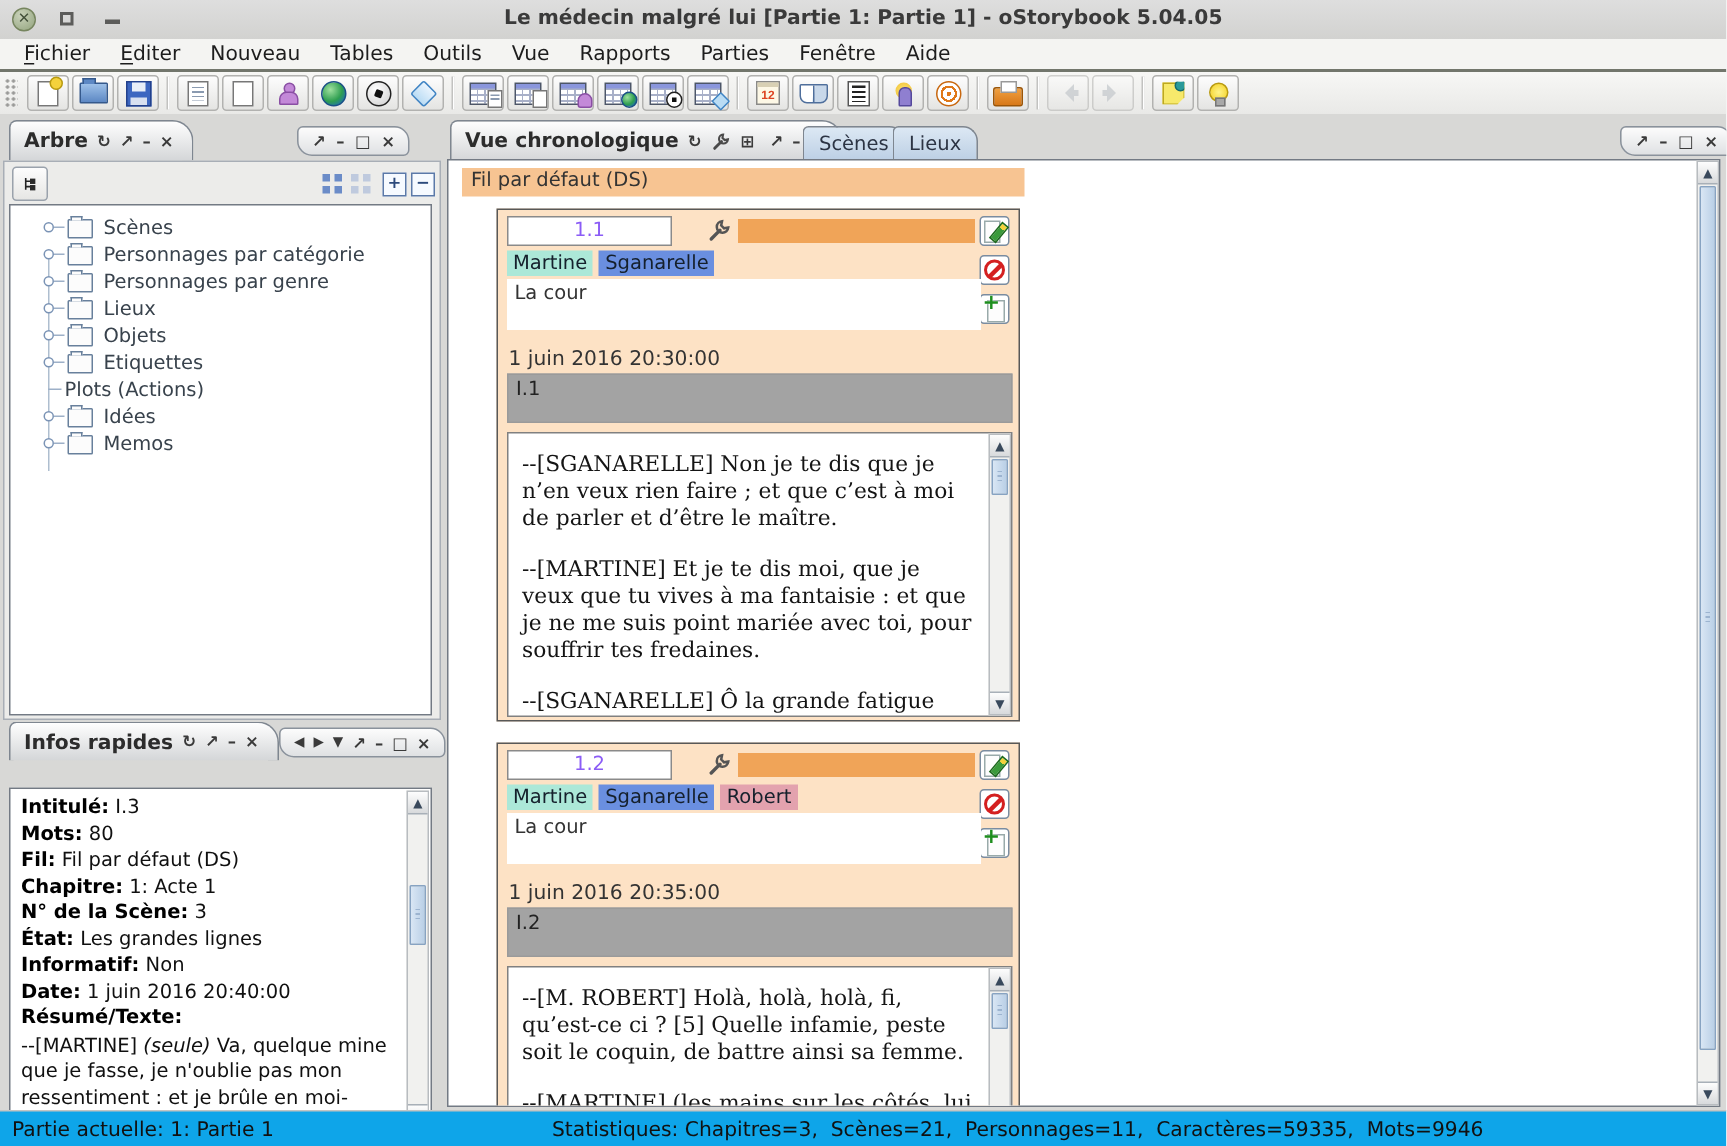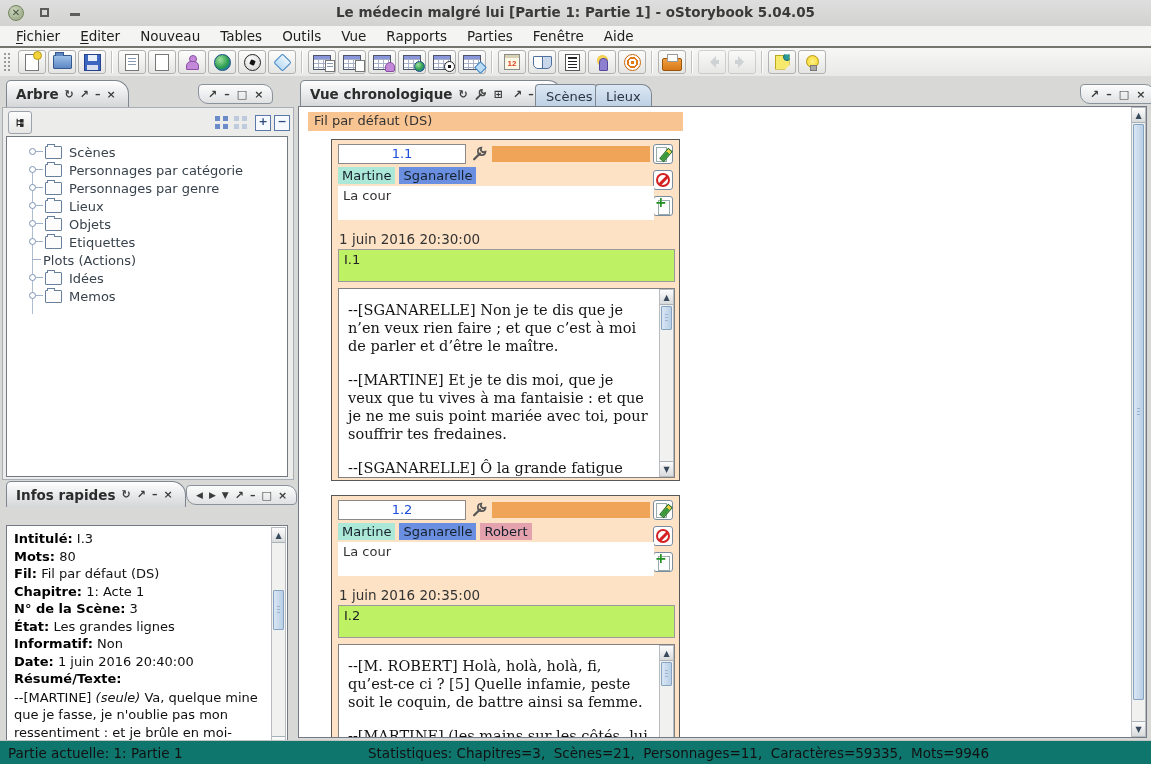--- a/index.html
+++ b/index.html
@@ -108,41 +108,41 @@
   .qi-sum{margin-top:1px;}
   
   .vscroll{position:absolute;width:15px;background:#f1f1ef;border:1px solid #b8bcc0;box-sizing:border-box;}
   .sbtn{position:absolute;left:0;right:0;height:14px;background:linear-gradient(#fdfdfd,#d8dadc);border-bottom:1px solid #a8b0b8;display:flex;align-items:center;justify-content:center;font-size:8px;color:#39495c;cursor:default;}
   .sbtn.bot{bottom:0;border-top:1px solid #a8b0b8;border-bottom:none;}
   .sthumb{position:absolute;left:1px;right:1px;background:linear-gradient(90deg,#d9e6f4,#b9cfe6);border:1px solid #87a3c2;border-radius:1px;box-sizing:border-box;}
   .sthumb::after{content:"";position:absolute;left:3px;right:3px;top:50%;margin-top:-4px;height:8px;background:repeating-linear-gradient(#9cb4d0 0 1px,transparent 1px 3px);}
   
   .banner{position:absolute;font-size:13px;color:#333;padding:1px 6px;box-sizing:border-box;}
   .scene-card{position:absolute;width:349px;border:1px solid #585858;box-sizing:border-box;}
-  .sc-num{position:absolute;left:6px;top:4px;width:128px;height:20px;background:#fff;border:1px solid #8a8a8a;box-sizing:border-box;font-size:13px;text-align:center;line-height:18px;color:#1d4ed8;}
+  .sc-num{position:absolute;left:6px;top:4px;width:110px;height:20px;background:#fff;border:1px solid #8a8a8a;box-sizing:border-box;font-size:13px;text-align:center;line-height:18px;color:#8b5cf6;}
   .sc-wrench{position:absolute;left:139px;top:4px;width:18px;height:18px;}
   .sc-bar{position:absolute;left:160px;top:6px;right:29px;height:16px;}
   .sc-btncol{position:absolute;right:4px;top:4px;width:22px;}
   .sc-btn{position:absolute;left:0;width:20px;height:20px;border:1px solid #7a8ca0;border-radius:3px;background:#fff;box-sizing:border-box;cursor:default;}
   .b-edit::after{content:"";position:absolute;left:9px;top:3px;width:4px;height:12px;background:linear-gradient(#f4d23c 0 3px,#3a9a3a 3px);border:1px solid #1d6a1d;transform:rotate(40deg);}
   .b-edit::before{content:"";position:absolute;left:2px;top:2px;width:9px;height:13px;background:#fdfdfd;border:1px solid #9aa;}
   .b-deny::before{content:"";position:absolute;left:2px;top:2px;width:14px;height:14px;border:2.5px solid #d42020;border-radius:50%;box-sizing:border-box;}
   .b-deny::after{content:"";position:absolute;left:3.5px;top:8px;width:11px;height:2.5px;background:#d42020;transform:rotate(-45deg);}
   .b-add::before{content:"";position:absolute;left:4px;top:3px;width:10px;height:13px;background:#fdfdfd;border:1px solid #9aa;}
   .b-add::after{content:"+";position:absolute;left:1px;top:-3px;font-size:14px;font-weight:bold;color:#1e8e1e;text-shadow:0 0 1px #fff;}
   .sc-chips{position:absolute;left:6px;top:27px;display:flex;gap:4px;}
   .chip{font-size:13px;padding:0 4px;line-height:17px;color:#15202c;cursor:default;}
   .sc-loc{position:absolute;left:6px;top:46px;width:316px;height:34px;background:#fff;font-size:13px;padding:2px 5px;box-sizing:border-box;color:#333;}
   .sc-date{position:absolute;left:7px;top:91px;font-size:13.5px;color:#333;}
-  .sc-code{position:absolute;left:6px;top:109px;width:337px;height:33px;background:#bef264;border:1px solid #9a9a9a;box-sizing:border-box;font-size:13px;padding:2px 5px;color:#222;}
+  .sc-code{position:absolute;left:6px;top:109px;width:337px;height:33px;background:#a3a3a3;border:1px solid #9a9a9a;box-sizing:border-box;font-size:13px;padding:2px 5px;color:#222;}
   .sc-text{position:absolute;left:6px;top:148px;width:337px;background:#fff;border:1px solid #808080;box-sizing:border-box;overflow:hidden;}
   .sc-text .txt{position:absolute;left:0;top:0;right:15px;bottom:0;padding:12px 8px 0 9px;font-family:"DejaVu Serif","Liberation Serif",serif;font-size:14.5px;line-height:18px;color:#141414;overflow:hidden;}
   .sc-text .txt p{margin:0 0 16px 0;}
   
-  .statusbar{position:absolute;left:0;top:740px;width:1151px;height:24px;background:#0f766e;border-top:1px solid #c4c4c2;box-sizing:border-box;font-size:13.5px;color:#111;}
+  .statusbar{position:absolute;left:0;top:740px;width:1151px;height:24px;background:#0ea5e9;border-top:1px solid #c4c4c2;box-sizing:border-box;font-size:13.5px;color:#111;}
   .stats{white-space:pre;}
 </style>
 </head>
 <body>
 
 <div id="root">
 
   <div class="titlebar">
     <span class="wbtn close-circle">✕</span>
     <span class="wbtn restore-sq"></span>

